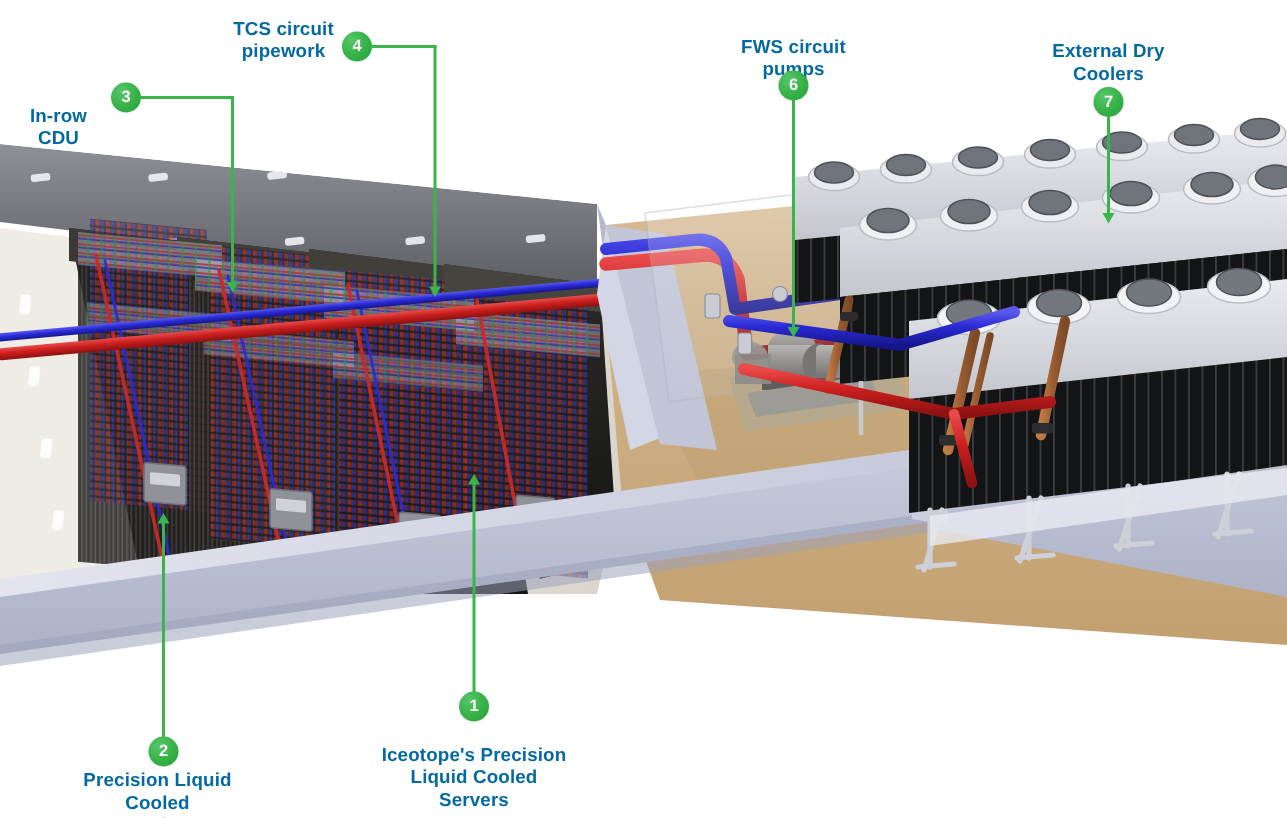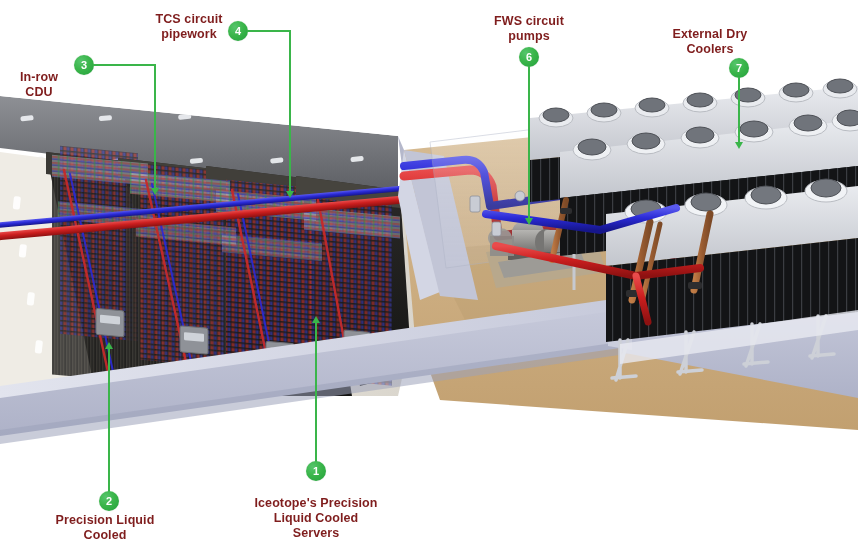--- a/index.html
+++ b/index.html
@@ -13,21 +13,21 @@
   svg.scene{position:absolute;left:0;top:0;width:858px;height:545px;}
 
   
   .callout{position:absolute;}
   .callout .lbl{
     position:absolute;
     font-family:"Liberation Sans", sans-serif;
     font-size:12.5px;
     font-weight:700;
     line-height:15px;
-    color:#7f1d1d;
+    color:#0369a1;
     text-align:center;
     white-space:pre-line;
     letter-spacing:.1px;
   }
   .badge{
     position:absolute;
     width:20px;height:20px;border-radius:50%;
     background:radial-gradient(circle at 34% 30%, #56c56c 0%, #3ab54a 45%, #23a03c 100%);
     box-shadow:0 0 0 .5px rgba(0,0,0,.06);
     color:#ffffff;
@@ -410,29 +410,29 @@
   <div class="callout">
     <div class="lbl" style="left:150px;top:12px;width:78px;">TCS circuit
 pipework</div>
     <div class="badge" style="left:228px;top:21px;">4</div>
     <div class="leader h" style="left:247px;top:30px;width:44px;"></div>
     <div class="leader v" style="left:289px;top:30px;height:162px;"></div>
     <div class="arrow down" style="left:286px;top:191px;"></div>
   </div>
 
   <div class="callout">
-    <div class="lbl" style="left:487px;top:14px;width:84px;">FWS circuit
+    <div class="lbl" style="left:487px;top:24px;width:84px;">FWS circuit
 pumps</div>
     <div class="badge" style="left:519px;top:47px;">6</div>
     <div class="leader v" style="left:528px;top:66px;height:153px;"></div>
     <div class="arrow down" style="left:525px;top:218px;"></div>
   </div>
 
   <div class="callout">
-    <div class="lbl" style="left:664px;top:27px;width:92px;">External Dry
+    <div class="lbl" style="left:693px;top:27px;width:92px;">External Dry
 Coolers</div>
     <div class="badge" style="left:729px;top:58px;">7</div>
     <div class="leader v" style="left:738px;top:77px;height:66px;"></div>
     <div class="arrow down" style="left:735px;top:142px;"></div>
   </div>
 
   <div class="callout">
     <div class="leader v" style="left:315px;top:322px;height:145px;"></div>
     <div class="arrow up" style="left:312px;top:316px;"></div>
     <div class="badge" style="left:306px;top:461px;">1</div>

